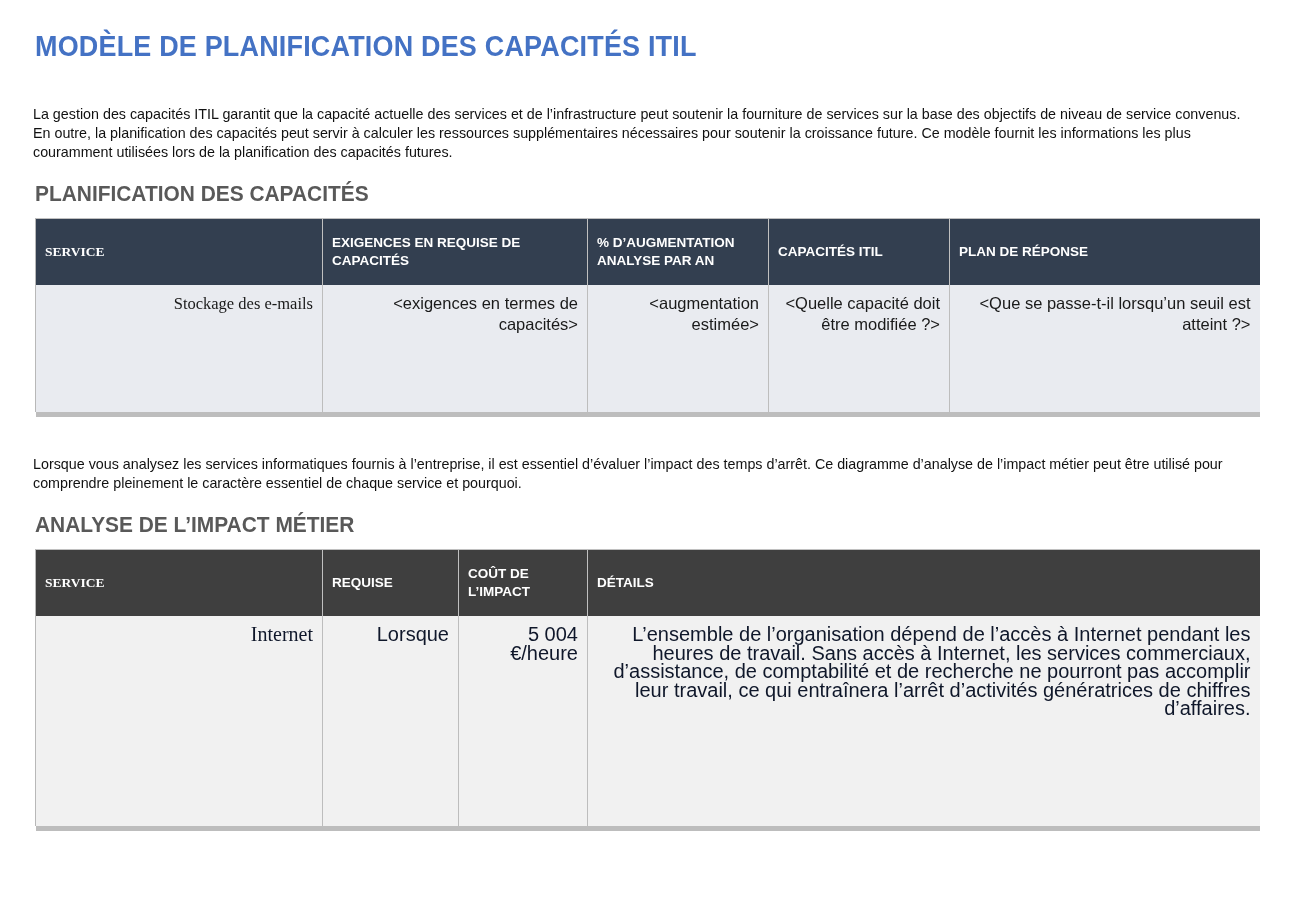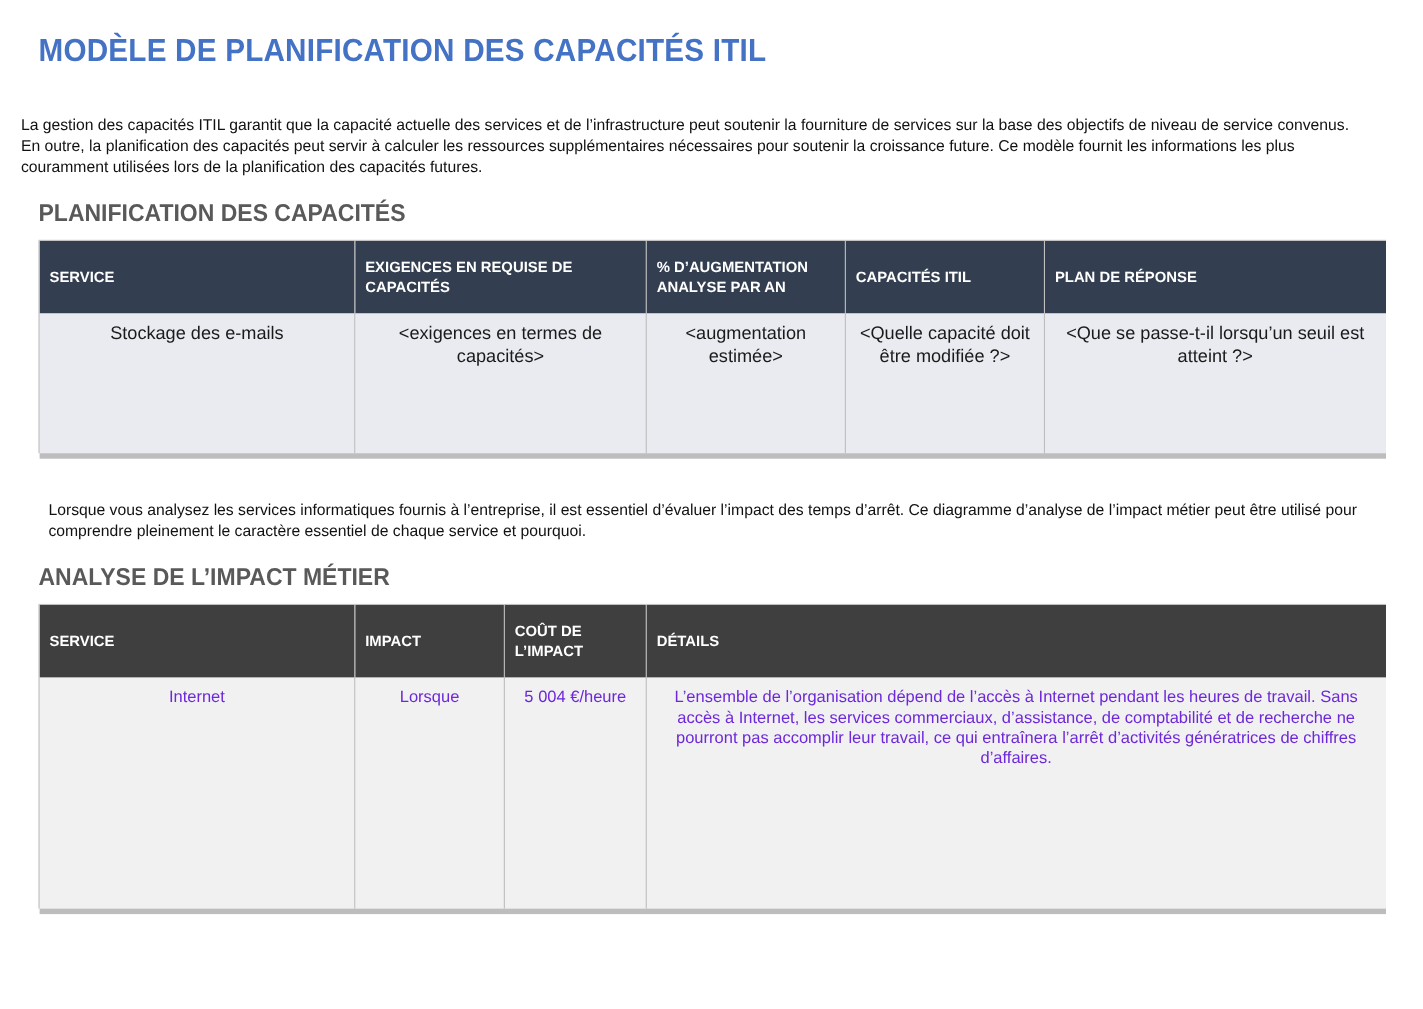--- a/index.html
+++ b/index.html
@@ -1,39 +1,39 @@
 <!DOCTYPE html>
 <html><head>
 <meta charset="utf-8">
 <style>
   html, body { margin: 0; padding: 0; background: #ffffff; }
   body { width: 1294px; height: 917px; position: relative; overflow: hidden;
          font-family: "DejaVu Sans", "Liberation Sans", sans-serif; color: #1a1a1a; }
   .title { position: absolute; left: 35px; top: 30px; margin: 0;
            font-family: "Liberation Sans", sans-serif; font-weight: bold;
            font-size: 29px; color: #4472c4; letter-spacing: 0.2px; transform: scaleX(0.93); transform-origin: left; }
-  .para { position: absolute; left: 19px; width: 1225px; margin: 0;
+  .para { position: absolute; left: 33px; width: 1225px; margin: 0;
           font-family: "Liberation Sans", sans-serif; font-size: 14.3px; line-height: 18.8px; color: #111; }
   .section-title { position: absolute; left: 35px; margin: 0;
                    font-family: "Liberation Sans", sans-serif; font-weight: bold;
                    font-size: 22px; color: #595959; transform: scaleX(0.95); transform-origin: left; }
   table.grid { position: absolute; left: 35px; width: 1224px; border-collapse: collapse;
                table-layout: fixed; font-family: "Liberation Sans", sans-serif; }
   table.grid th { color: #ffffff; font-weight: bold; text-align: left; vertical-align: middle;
                   font-size: 13.5px; line-height: 18.5px; padding: 0 9px; height: 66px;
                   border-left: 1px solid #c0c0c0; }
-  table.grid th:first-child, table.grid td:first-child { border-left: 1px solid #b8b8b8; }
-  table.grid td { vertical-align: top; text-align: center; border-left: 1px solid #bdbdbd; }
+  table.grid th:first-child, table.grid td:first-child { border-left: 1px solid #b8b8b8; font-family: Liberation Serif, serif; }
+  table.grid td { vertical-align: top; text-align: right; border-left: 1px solid #bdbdbd; }
   table.grid tr.bar td { padding: 0; height: 5px; background: #bdbdbd; border-left: none; }
   #t1 { top: 218px; }
   #t1 th { background: #333f50; }
   #t1 td.cell { background: #e9ebf0; font-size: 16.5px; line-height: 21px; padding: 8px 9px 0 9px; height: 119px; color: #1a1a1a; }
   #t2 { top: 549px; }
   #t2 th { background: #3f3f3f; }
-  #t2 td.cell { background: #f1f1f1; font-size: 15px; line-height: 18.5px; padding: 9px 9px 0 9px; height: 201px; color: #6d28d9; }
+  #t2 td.cell { background: #f1f1f1; font-size: 20px; line-height: 18.5px; padding: 9px 9px 0 9px; height: 201px; color: #0f172a; }
   table.grid tr.head { border-top: 1px solid #c0c0c0; }
 </style>
 </head>
 <body>
 
 <h1 class="title">MODÈLE DE PLANIFICATION DES CAPACITÉS ITIL</h1>
 
 <p class="para" style="top:105px;">La gestion des capacités ITIL garantit que la capacité actuelle des services et de l’infrastructure peut soutenir la fourniture de services sur la base des objectifs de niveau de service convenus. En outre, la planification des capacités peut servir à calculer les ressources supplémentaires nécessaires pour soutenir la croissance future. Ce modèle fournit les informations les plus couramment utilisées lors de la planification des capacités futures.</p>
 
 <h2 class="section-title" style="top:181px;">PLANIFICATION DES CAPACITÉS</h2>
@@ -60,35 +60,35 @@
     <td class="cell">&lt;augmentation estimée&gt;</td>
     <td class="cell">&lt;Quelle capacité doit être modifiée ?&gt;</td>
     <td class="cell">&lt;Que se passe-t-il lorsqu’un seuil est atteint ?&gt;</td>
   </tr>
   <tr class="bar">
         <td colspan="5"></td>
       </tr>
 </tbody>
   </table>
 
-<p class="para" style="top:455px;margin-left:25px;">Lorsque vous analysez les services informatiques fournis à l’entreprise, il est essentiel d’évaluer l’impact des temps d’arrêt. Ce diagramme d’analyse de l’impact métier peut être utilisé pour comprendre pleinement le caractère essentiel de chaque service et pourquoi.</p>
+<p class="para" style="top:455px;">Lorsque vous analysez les services informatiques fournis à l’entreprise, il est essentiel d’évaluer l’impact des temps d’arrêt. Ce diagramme d’analyse de l’impact métier peut être utilisé pour comprendre pleinement le caractère essentiel de chaque service et pourquoi.</p>
 
 <h2 class="section-title" style="top:512px;">ANALYSE DE L’IMPACT MÉTIER</h2>
 
 <table class="grid" id="t2">
   <colgroup>
     <col style="width:287px">
       <col style="width:136px">
       <col style="width:129px">
       <col style="width:672px">
   </colgroup>
   <tbody>
       <tr class="head">
     <th>SERVICE</th>
-    <th>IMPACT</th>
+    <th>REQUISE</th>
     <th>COÛT DE L’IMPACT</th>
     <th>DÉTAILS</th>
   </tr>
   <tr>
     <td class="cell">Internet</td>
     <td class="cell">Lorsque</td>
     <td class="cell">5 004 €/heure</td>
     <td class="cell">L’ensemble de l’organisation dépend de l’accès à Internet pendant les heures de travail. Sans accès à Internet, les services commerciaux, d’assistance, de comptabilité et de recherche ne pourront pas accomplir leur travail, ce qui entraînera l’arrêt d’activités génératrices de chiffres d’affaires.</td>
   </tr>
   <tr class="bar">

